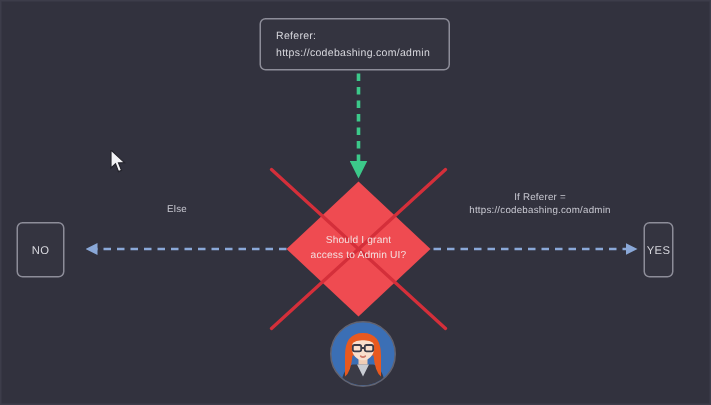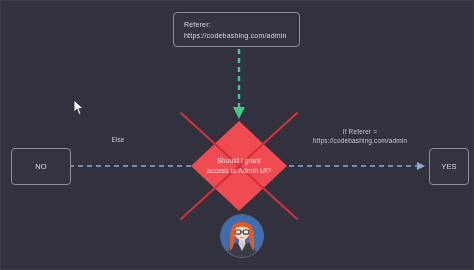--- a/index.html
+++ b/index.html
@@ -30,22 +30,22 @@
     left:172px;top:11px;width:127px;height:35px;
     flex-direction:column;
     align-items:flex-start;
     justify-content:center;
     padding:0 0 0 10px;
     line-height:11px;
     font-size:7px;
   }
   #referer-box .l1{display:block;}
   #referer-box .l2{display:block;}
-  #no-box{left:10px;top:147px;width:60px;height:37px;font-size:7.5px;}
-  #yes-box{left:428px;top:147px;width:40px;height:37px;font-size:7.5px;}
+  #no-box{left:10px;top:147px;width:32px;height:37px;font-size:7.5px;}
+  #yes-box{left:428px;top:147px;width:20px;height:37px;font-size:7.5px;}
 
   .edge-label{
     position:absolute;
     color:#c9c9d2;
     font-size:6.5px;
     text-align:center;
     line-height:9px;
     letter-spacing:.15px;
     white-space:nowrap;
   }

